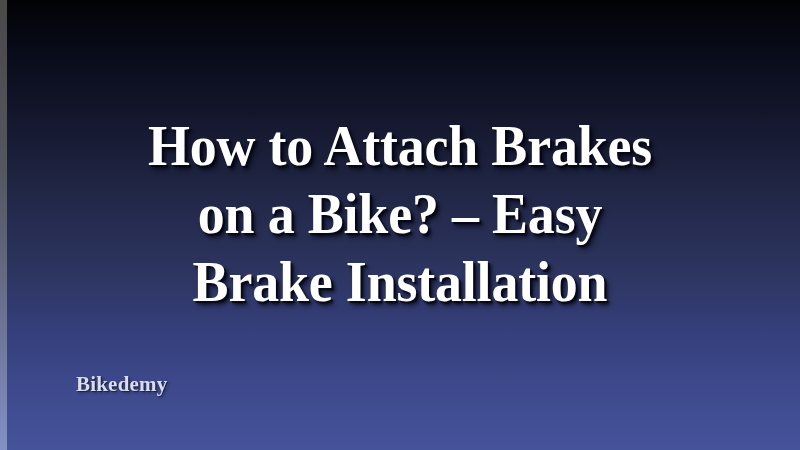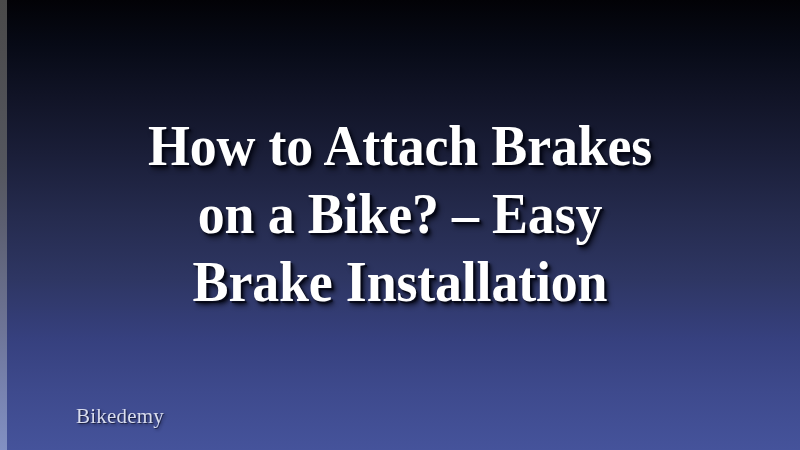--- a/index.html
+++ b/index.html
@@ -75,24 +75,24 @@
     text-shadow:
         2px 2px 0 rgba(5,8,22,0.80),
         3px 3px 3px rgba(3,5,16,0.72),
         4px 5px 6px rgba(2,4,12,0.45);
   }
 
   
   #brand {
     position: absolute;
     left: 76px;
-    top: 404px;
+    top: 372px;
     color: #d9ddee;
     font-family: "Liberation Serif", "DejaVu Serif", serif;
-    font-weight: normal;
+    font-weight: bold;
     font-size: 21px;
     line-height: 24px;
     letter-spacing: 0.2px;
     white-space: nowrap;
     text-shadow:
         1px 1px 0 rgba(18,22,48,0.65),
         2px 2px 3px rgba(10,14,34,0.45);
   }
 </style>
 </head>

